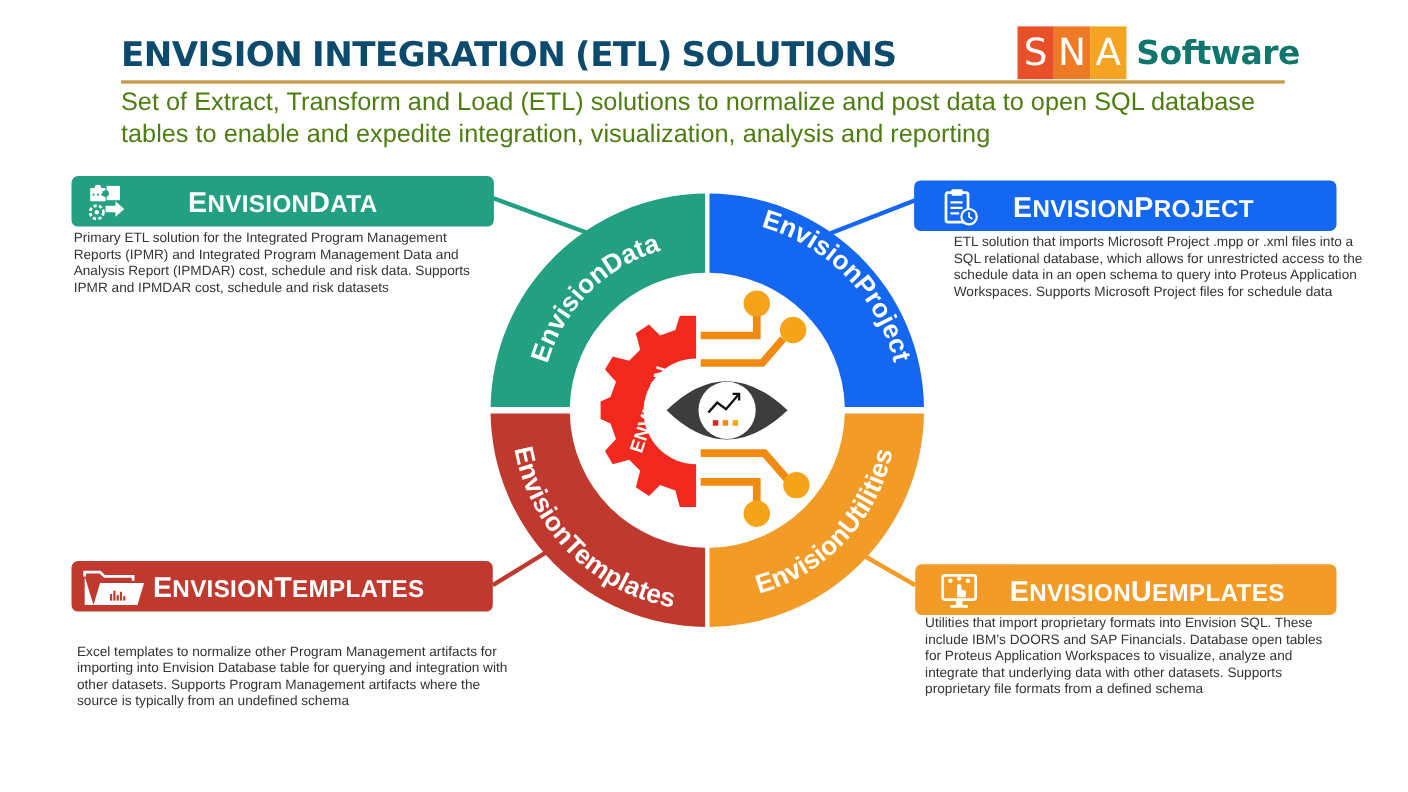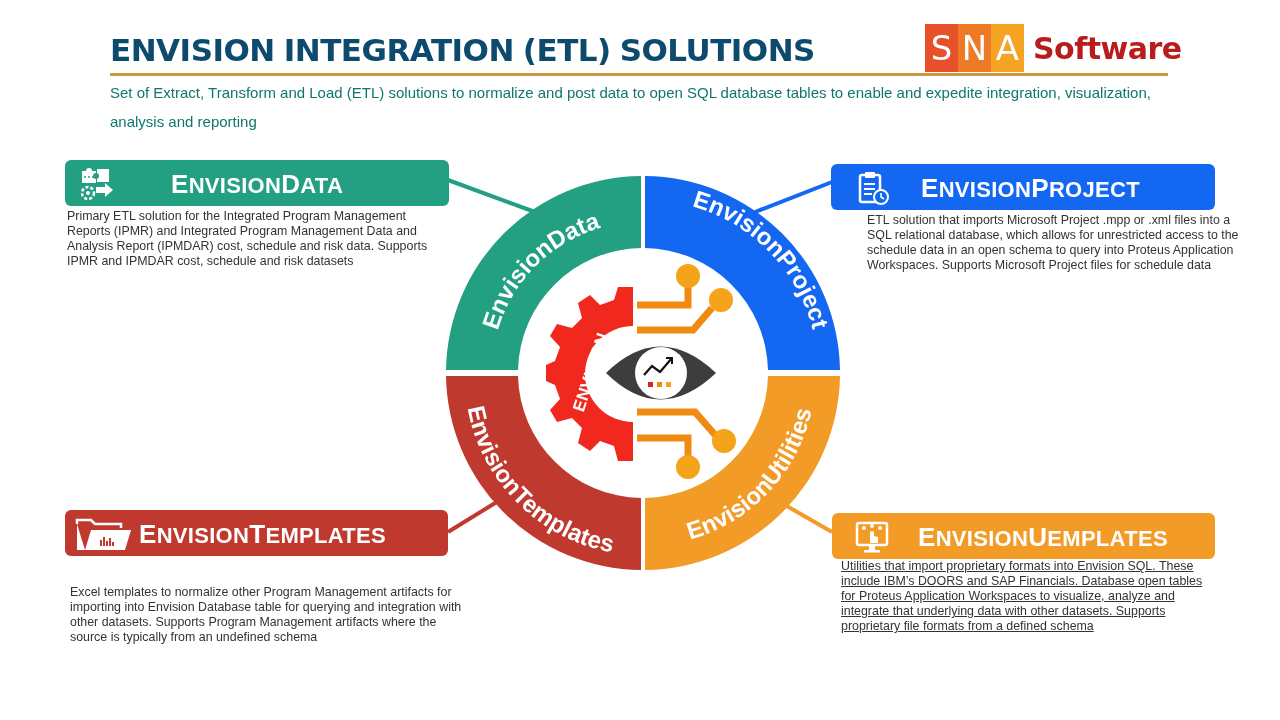--- a/index.html
+++ b/index.html
@@ -2,22 +2,22 @@
 <html><head>
 <meta charset="utf-8">
 <style>
   html,body{margin:0;padding:0;background:#ffffff;}
   body{width:1280px;height:720px;position:relative;overflow:hidden;font-family:"Liberation Sans",sans-serif;}
   .title{position:absolute;left:110px;top:32px;font-family:"DejaVu Sans",sans-serif;font-weight:bold;color:#0c4a6e;font-size:27px;letter-spacing:-0.5px;font-variant:small-caps;}
   .title .big{font-size:31px;}
   .rule{position:absolute;left:110px;top:73px;width:1058px;height:3px;background:#c99a45;}
   .logo{position:absolute;left:925px;top:24px;height:48px;display:flex;align-items:center;}
   .logo .sq{width:33px;height:48px;color:#fff;font-size:34px;display:flex;align-items:center;justify-content:center;font-family:"DejaVu Sans",sans-serif;}
-  .logo .word{font-family:"DejaVu Sans",sans-serif;font-weight:bold;color:#b91c1c;font-size:30px;margin-left:9px;letter-spacing:-0.5px;}
-  .subtitle{position:absolute;left:110px;top:78px;width:1080px;font-size:15px;line-height:29px;color:#0f766e;}
+  .logo .word{font-family:"DejaVu Sans",sans-serif;font-weight:bold;color:#0f766e;font-size:30px;margin-left:9px;letter-spacing:-0.5px;}
+  .subtitle{position:absolute;left:110px;top:78px;width:1080px;font-size:23px;line-height:29px;color:#4d7c0f;}
   .header{position:absolute;height:46px;border-radius:6px;color:#fff;display:flex;align-items:center;}
   .header .ic{position:absolute;left:14px;top:6px;width:36px;height:36px;}
   .header .nm{position:absolute;font-weight:bold;font-size:22px;font-variant:small-caps;letter-spacing:0.3px;white-space:nowrap;}
   .header .nm .cap{font-size:26px;}
   .desc{position:absolute;font-size:12.4px;line-height:15px;color:#333;}
   svg.wheel{position:absolute;left:0;top:0;}
 </style>
 </head>
 <body>
 
@@ -166,13 +166,13 @@
     <rect x="10" y="31" width="16" height="2.5" fill="#fff"></rect>
     <circle cx="10" cy="9" r="2" fill="#fff"></circle>
       <circle cx="18" cy="7" r="2" fill="#fff"></circle>
       <circle cx="26" cy="9" r="2" fill="#fff"></circle>
     <path d="M 16 24 L 16 13 Q 18 11 20 13 L 20 17 L 24 18 L 24 24 Z" fill="#fff"></path>
   </svg>
   <div class="nm" style="left:86px;top:9px;">
     <span class="cap">E</span><span>NVISION</span><span class="cap">U</span><span>EMPLATES</span>
   </div>
 </div>
-<div class="desc" style="left:841px;top:559px;width:372px;text-decoration:underline;">Utilities that import proprietary formats into Envision SQL. These include IBM’s DOORS and SAP Financials. Database open tables for Proteus Application Workspaces to visualize, analyze and integrate that underlying data with other datasets. Supports proprietary file formats from a defined schema</div>
+<div class="desc" style="left:841px;top:559px;width:372px;">Utilities that import proprietary formats into Envision SQL. These include IBM’s DOORS and SAP Financials. Database open tables for Proteus Application Workspaces to visualize, analyze and integrate that underlying data with other datasets. Supports proprietary file formats from a defined schema</div>
 
 </body></html>

